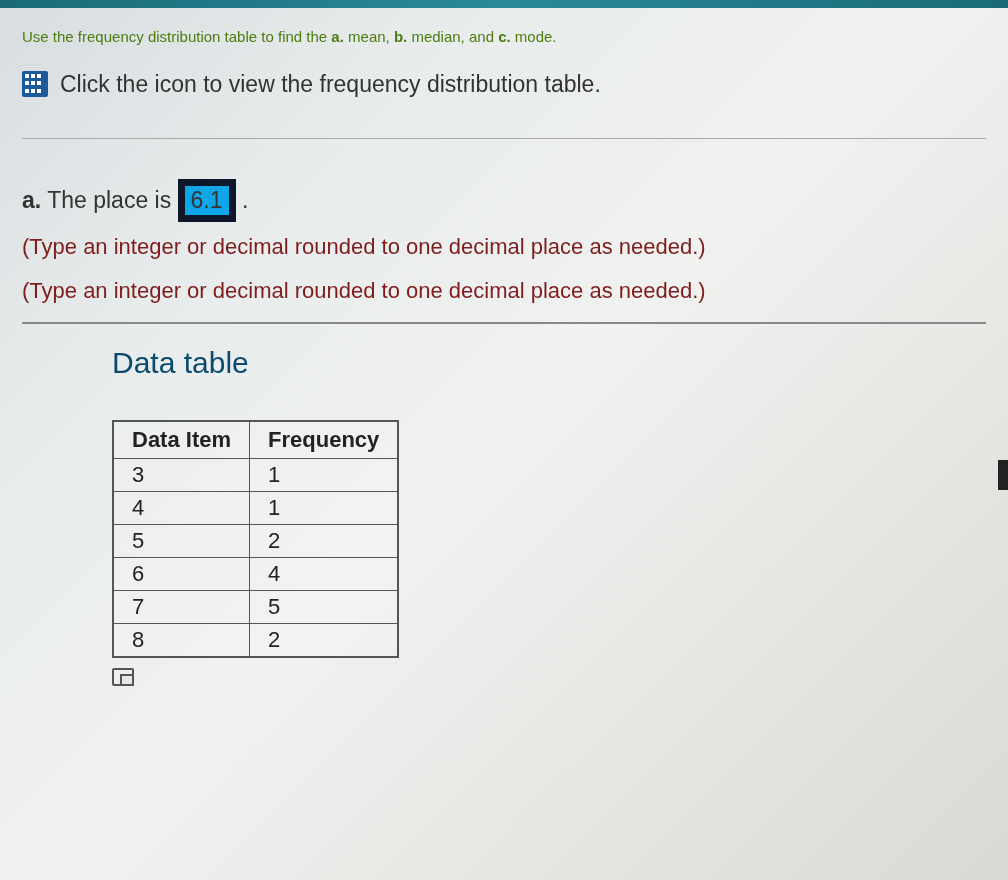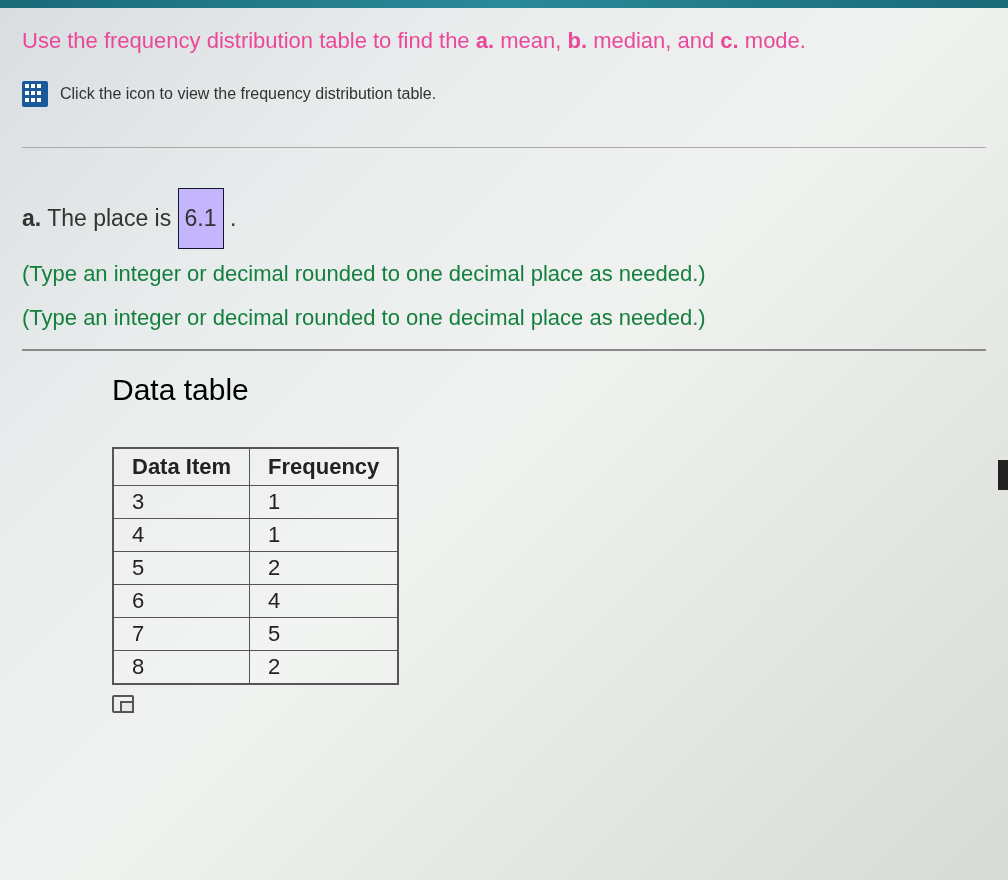--- a/index.html
+++ b/index.html
@@ -12,31 +12,31 @@
     overflow: hidden;
   }
   .top-bar {
     height: 8px;
     background: linear-gradient(to right, #1a6a78, #2a8a98, #1a6a78);
   }
   .container {
     padding: 18px 22px 0 22px;
   }
   .intro {
-    font-size: 22px;
-    color: #ec4899;
+    font-size: 15px;
+    color: #4d7c0f;
     line-height: 1.4;
   }
   .intro .bold { font-weight: bold; }
   .link-row {
     display: flex;
-    align-items: center;
+    align-items: flex-start;
     margin-top: 24px;
     gap: 12px;
-    font-size: 16px;
+    font-size: 23px;
     color: #333;
   }
   .grid-icon {
     width: 26px; height: 26px;
     background: #1a5a9a;
     display: inline-flex;
     flex-wrap: wrap;
     padding: 3px;
     gap: 2px;
     border-radius: 2px;
@@ -52,49 +52,49 @@
   }
   .answer-block { margin-top: 40px; }
   .line {
     font-size: 23px;
     color: #333;
     margin-bottom: 6px;
   }
   .line .bold { font-weight: bold; }
   .value-box {
     display: inline-block;
-    background: #c4b5fd;
-    padding: 16px 6px;
-    border: 1px solid #0f172a;
+    background: #0ea5e9;
+    padding: 1px 6px;
+    border: 7px solid #0f172a;
   }
   .empty-box {
     display: inline-block;
     width: 32px; height: 26px;
     border: 1px solid #444;
     background: #f8f8f6;
     vertical-align: -4px;
   }
   .hint {
     font-size: 22px;
-    color: #15803d;
+    color: #7f1d1d;
     margin-bottom: 18px;
     margin-top: 12px;
   }
   .popup {
     margin: 18px 0 0 0;
     border-top: 2px solid #888;
     padding: 22px 0 0 0;
     position: relative;
   }
   .popup-inner {
     padding: 0 90px;
   }
   .popup-title {
     font-size: 30px;
-    color: #000000;
+    color: #0c4a6e;
     font-weight: 400;
     margin-bottom: 40px;
   }
   table.freq {
     border-collapse: collapse;
     border: 2px solid #555;
     background: rgba(255,255,255,0.15);
   }
   table.freq th, table.freq td {
     border: 1px solid #555;

